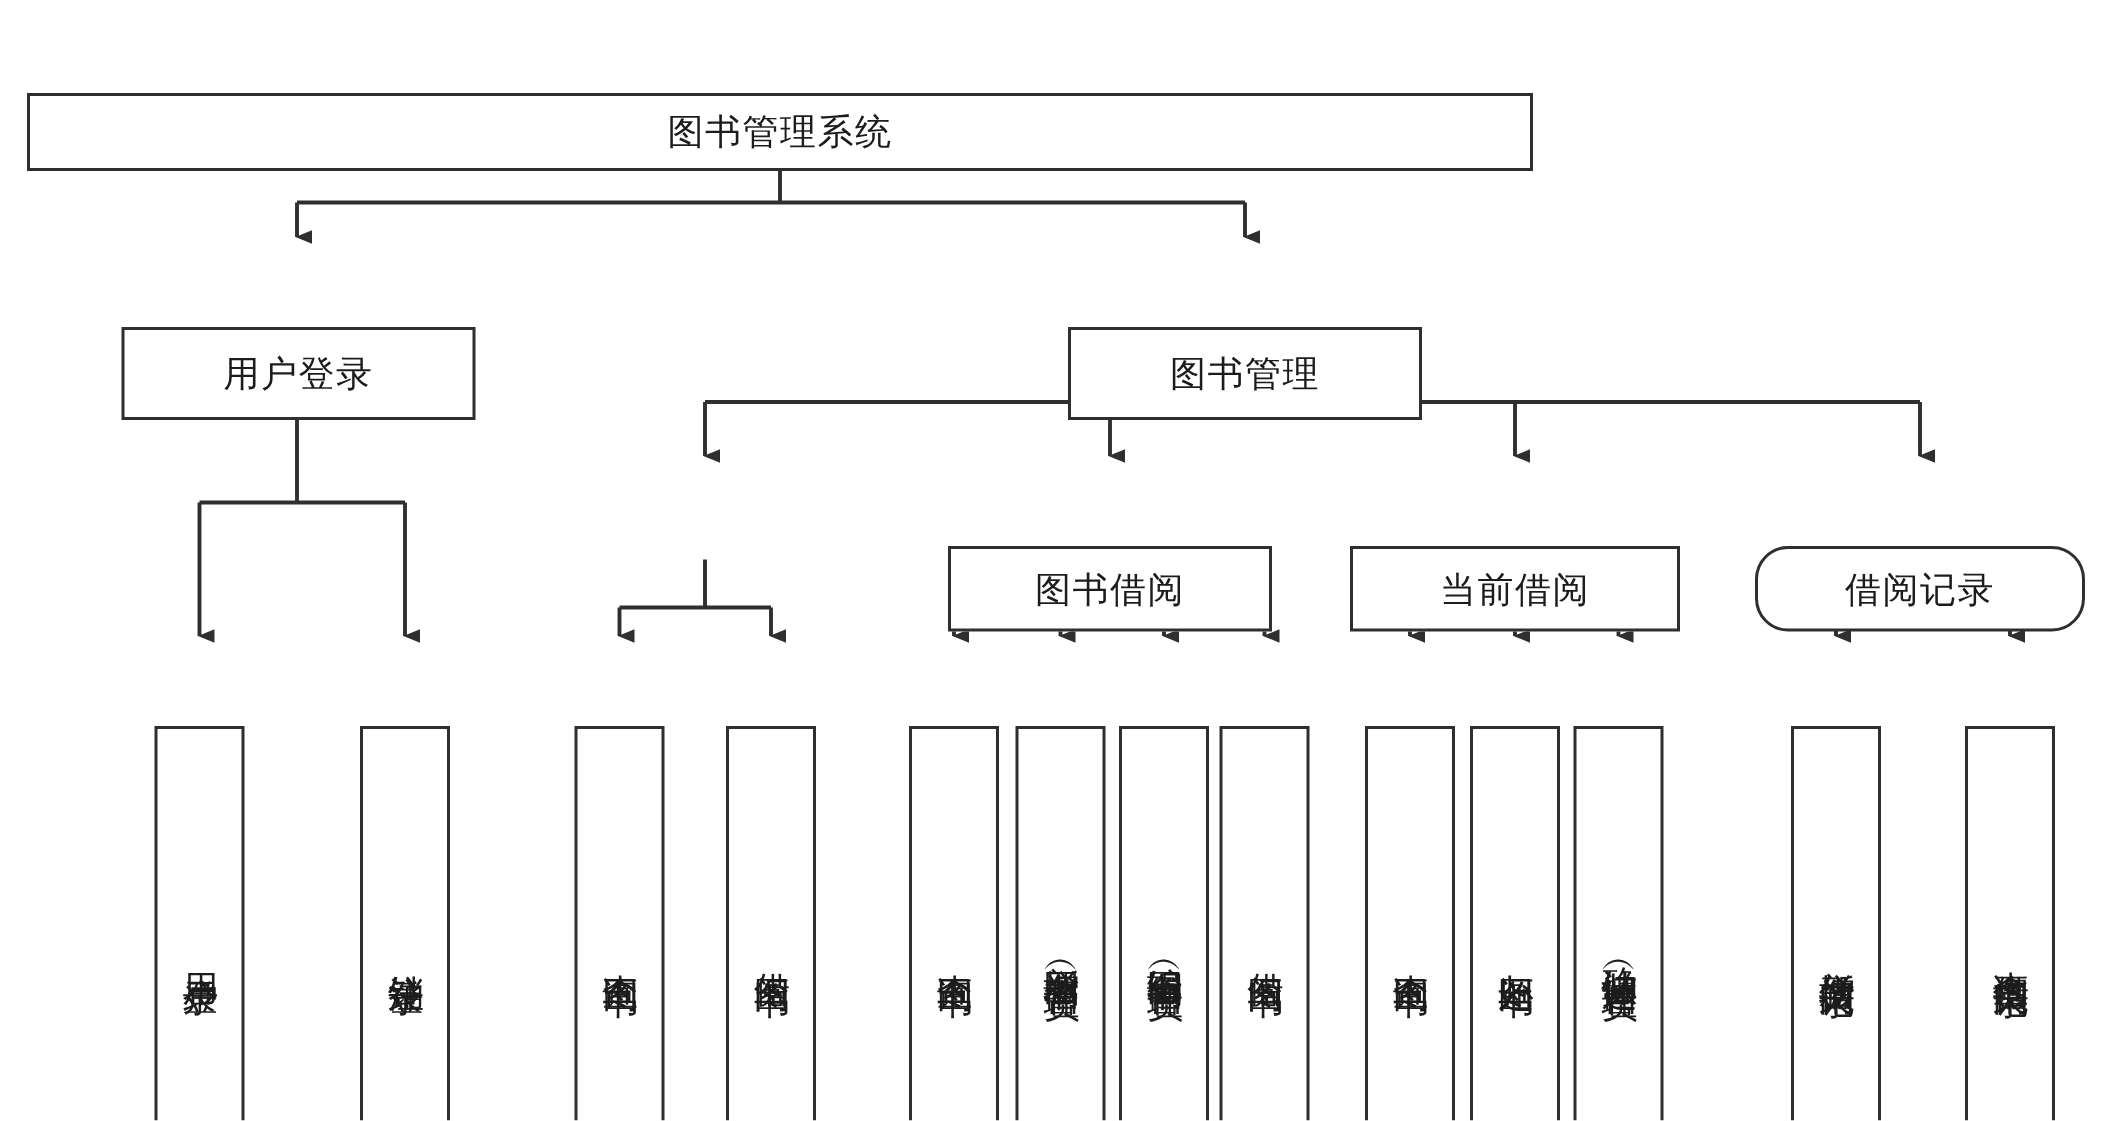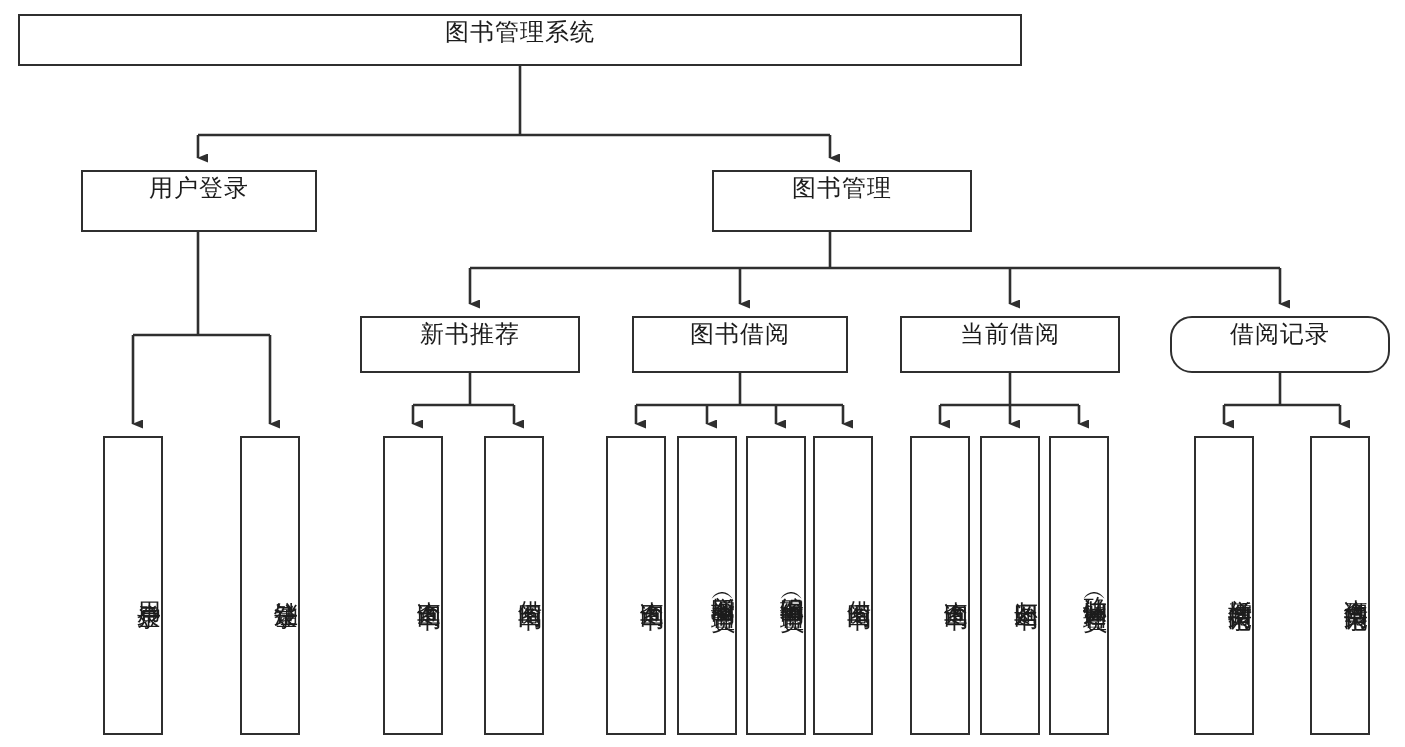--- a/index.html
+++ b/index.html
@@ -24,23 +24,24 @@
     width: 1405px;
     height: 747px;
     pointer-events: none;
   }
   .node {
     position: absolute;
     box-sizing: border-box;
     border: 2.5px solid #2f2f2f;
     background: #ffffff;
     display: flex;
-    align-items: flex-start;
+    align-items: center;
     justify-content: center;
     color: #1c1c1c;
+    margin-top: 48px;
   }
   .node.horiz {
     font-size: 24px;
     letter-spacing: 1px;
   }
   .node.vert {
     writing-mode: vertical-rl;
     text-orientation: upright;
     font-size: 24px;
     letter-spacing: 2px;
@@ -119,27 +120,24 @@
     </g>
   </svg>
 
   <div class="node horiz" style="left:18px; top:14px; width:1004px; height:52px;">
     <span>图书管理系统</span>
   </div>
 
   <div class="node horiz" style="left:81px; top:170px; width:236px; height:62px;">
     <span>用户登录</span>
   </div>
-  <div class="node horiz" style="left:712px; top:170px; width:260px; height:62px;">
+  <div class="node horiz" style="left:712px; top:170px; width:236px; height:62px;">
     <span>图书管理</span>
   </div>
 
-  <div class="node horiz" style="left:360px; top:316px; width:220px; height:57px;">
-    <span>新书推荐</span>
-  </div>
   <div class="node horiz" style="left:632px; top:316px; width:216px; height:57px;">
     <span>图书借阅</span>
   </div>
   <div class="node horiz" style="left:900px; top:316px; width:220px; height:57px;">
     <span>当前借阅</span>
   </div>
   <div class="node horiz" style="left:1170px; top:316px; width:220px; height:57px;border-radius:22px;">
     <span>借阅记录</span>
   </div>
 

